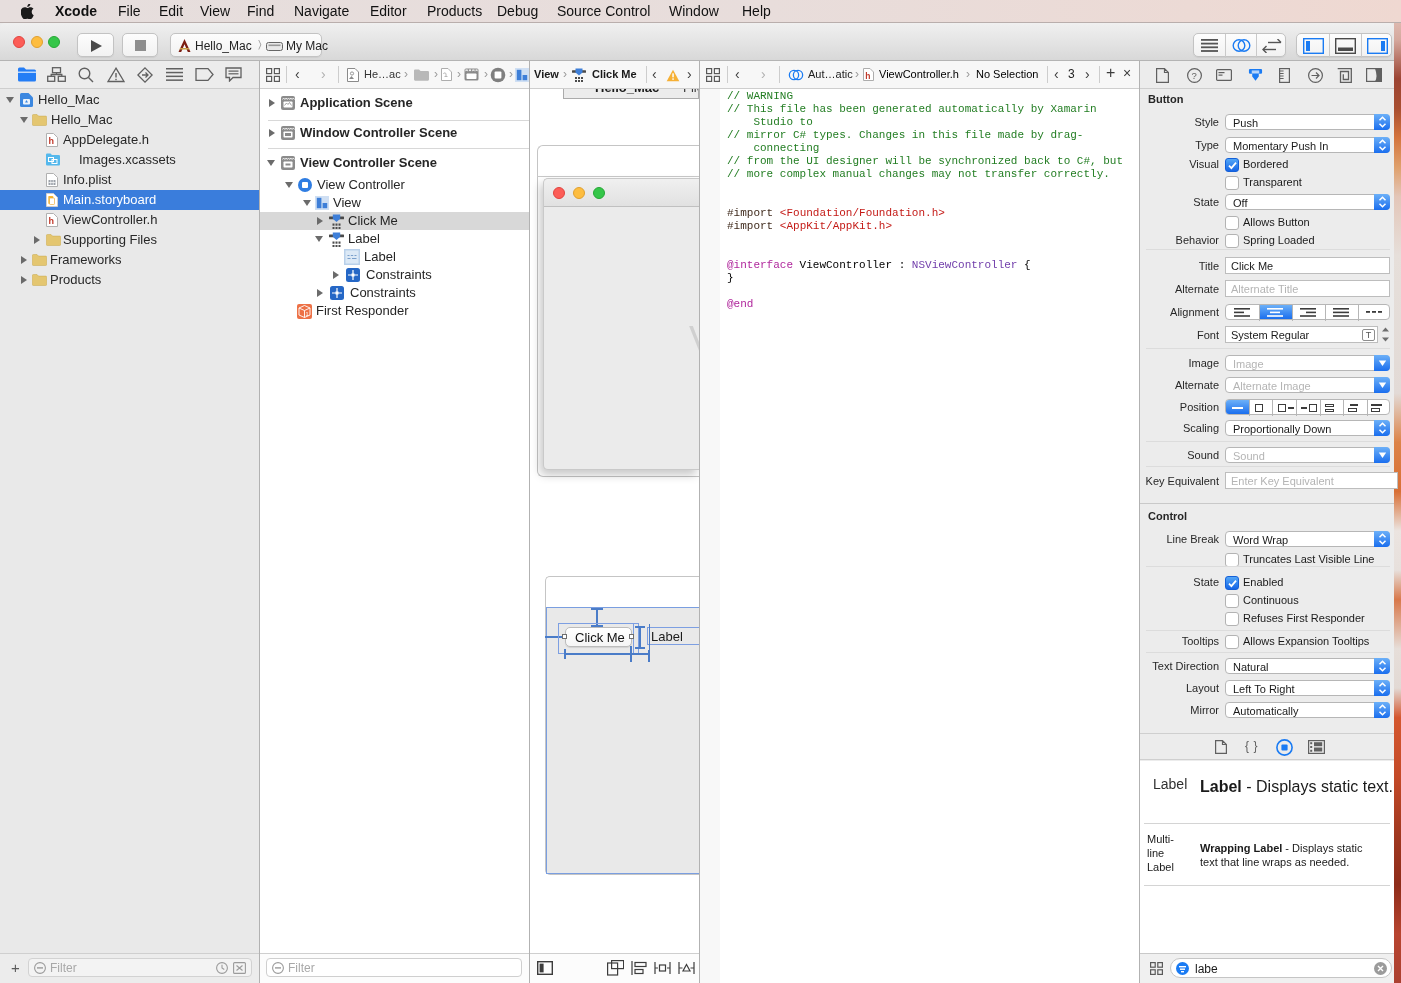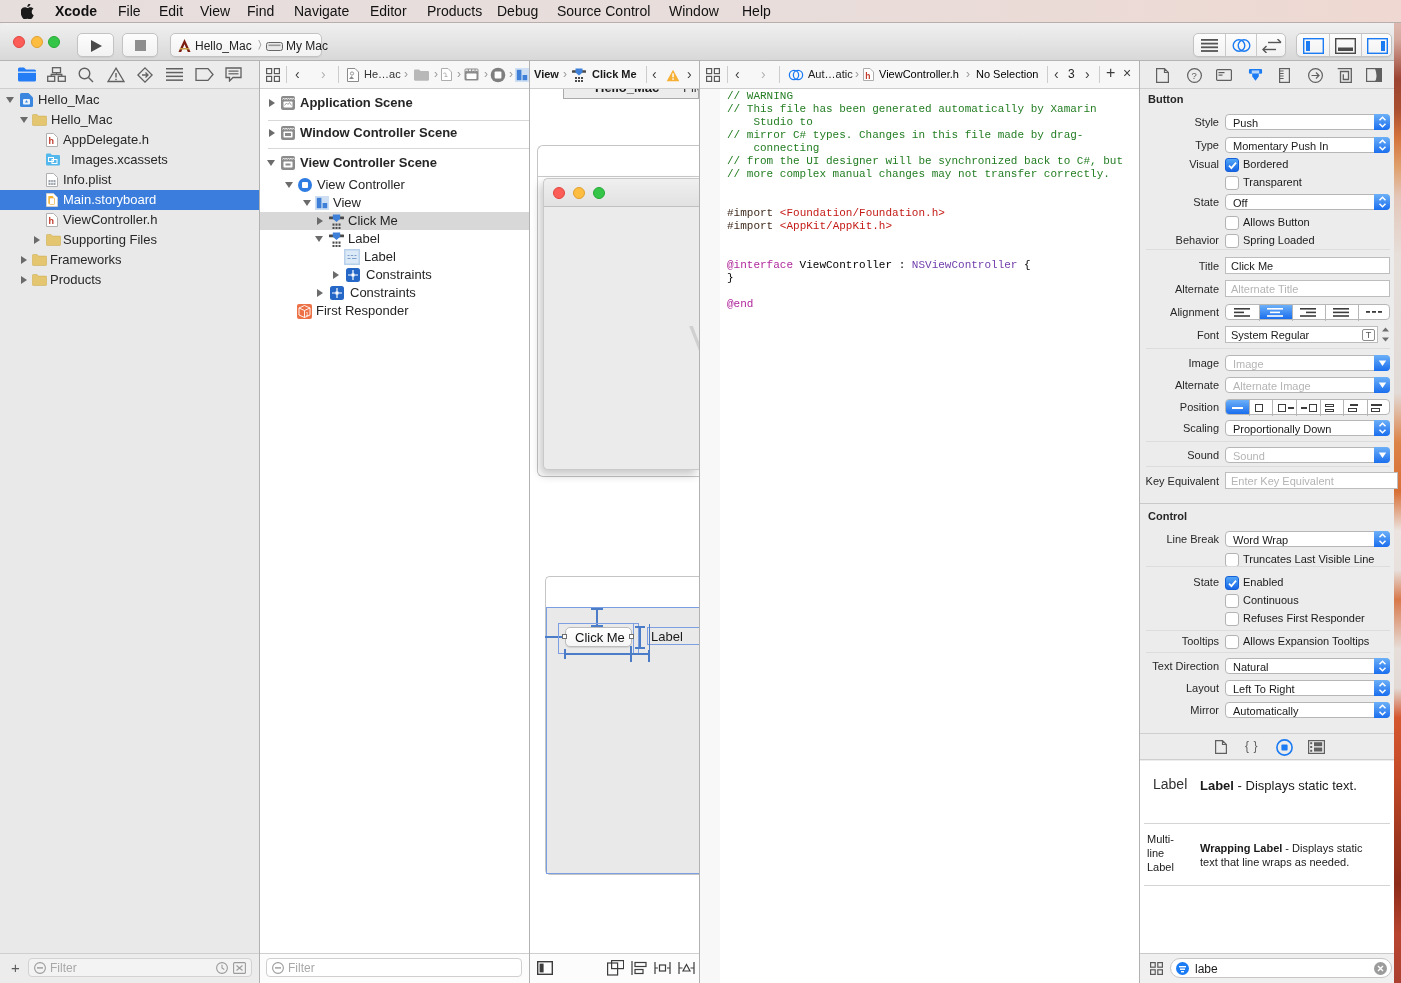--- a/index.html
+++ b/index.html
@@ -368,21 +368,21 @@
       <span class="abs" style="left:63px;">AppDelegate.h</span>
     </div>
     <div class="nrow" style="left:0;top:61px;width:259px;">
       <svg class="abs" style="left:46px;top:3px" width="14" height="13" viewBox="0 0 14 13">
           <path fill="#55b8ec" d="M0 1.8 Q0 0.6 1.1 0.6 L4.5 0.6 L6 2.1 L12.9 2.1 Q14 2.1 14 3.2 L14 11.2 Q14 12.4 12.9 12.4 L1.1 12.4 Q0 12.4 0 11.2 Z"></path>
           <g fill="none" stroke="#fff" stroke-width="1">
             <rect x="2.5" y="4.5" width="5" height="4"></rect>
             <rect x="6" y="6.5" width="5" height="4"></rect>
           </g>
         </svg>
-      <span class="abs" style="left:71px;text-align:center;">Images.xcassets</span>
+      <span class="abs" style="left:79px;text-align:center;">Images.xcassets</span>
     </div>
     <div class="nrow" style="left:0;top:81px;width:259px;">
       <svg class="abs hfile" style="left:46px;top:3px" viewBox="0 0 12 14">
           <path fill="#fff" stroke="#b0b0b0" d="M0.5 0.5 H7.5 L11.5 4.5 V13.5 H0.5 Z"></path>
           <g fill="#9aa0a8">
             <rect x="2.5" y="7" width="7" height="5" rx="0.5"></rect>
           </g>
           <g stroke="#fff" stroke-width="0.7">
             <path d="M2.5 9.5 H9.5 M4.8 7 V12 M7.2 7 V12"></path>
           </g>
@@ -915,21 +915,21 @@
             <rect x="2.2" y="2.2" width="2" height="2"></rect>
             <rect x="2.2" y="6" width="2" height="2"></rect>
             <rect x="2.2" y="9.8" width="2" height="2"></rect>
             <rect x="6" y="2.2" width="8.2" height="4"></rect>
             <rect x="6" y="7.5" width="8.2" height="4"></rect>
           </g>
         </svg>
     </div>
     <div class="abs" style="left:0;top:672px;width:254px;height:192px;background:#fff;">
       <span class="abs" style="left:13px;top:15px;font-size:14px;color:#303030;">Label</span>
-      <span class="abs" style="left:60px;top:17px;font-size:13px;color:#1a1a1a;"><b>Label</b> - Displays static text.</span>
+      <span class="abs" style="left:60px;top:17px;font-size:16px;color:#1a1a1a;"><b>Label</b> - Displays static text.</span>
       <div class="abs" style="left:4px;top:62px;width:246px;height:1px;background:#d4d4d4;"></div>
       <div class="abs" style="left:7px;top:71px;font-size:11px;color:#1a1a1a;line-height:14px;">Multi-<br>line<br>Label</div>
       <div class="abs" style="left:60px;top:80px;font-size:11px;color:#1a1a1a;line-height:14px;"><b>Wrapping Label</b> - Displays static<br>text that line wraps as needed.</div>
       <div class="abs" style="left:4px;top:124px;width:246px;height:1px;background:#d4d4d4;"></div>
     </div>
     <div class="abs" style="left:0;top:864px;width:254px;height:30px;background:#f0f0f0;border-top:1px solid #c9c9c9;">
       <svg class="abs" style="left:10px;top:8px" width="13" height="13" viewBox="0 0 13 13">
           <g fill="none" stroke="#5a5a5a" stroke-width="1.2">
             <rect x="0.6" y="0.6" width="4.6" height="4.6"></rect>
             <rect x="7.8" y="0.6" width="4.6" height="4.6"></rect>

